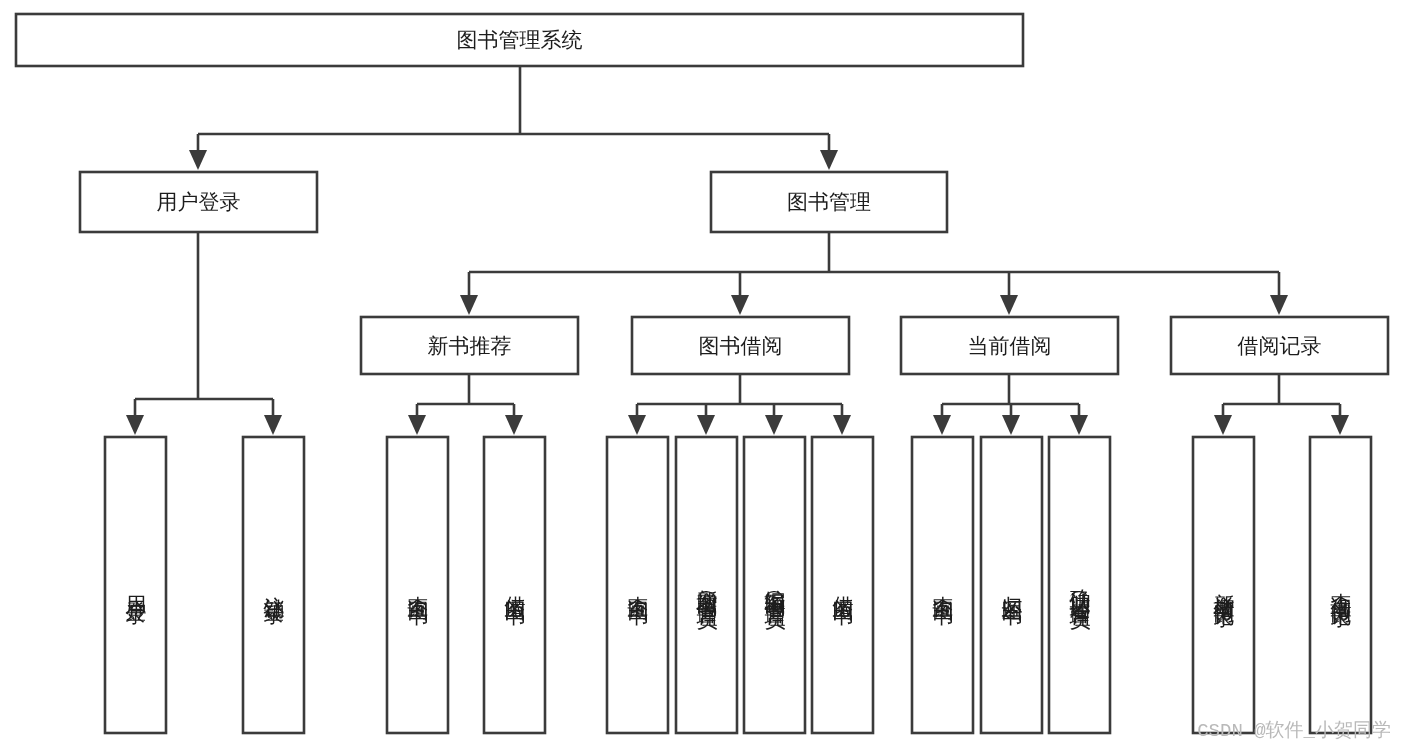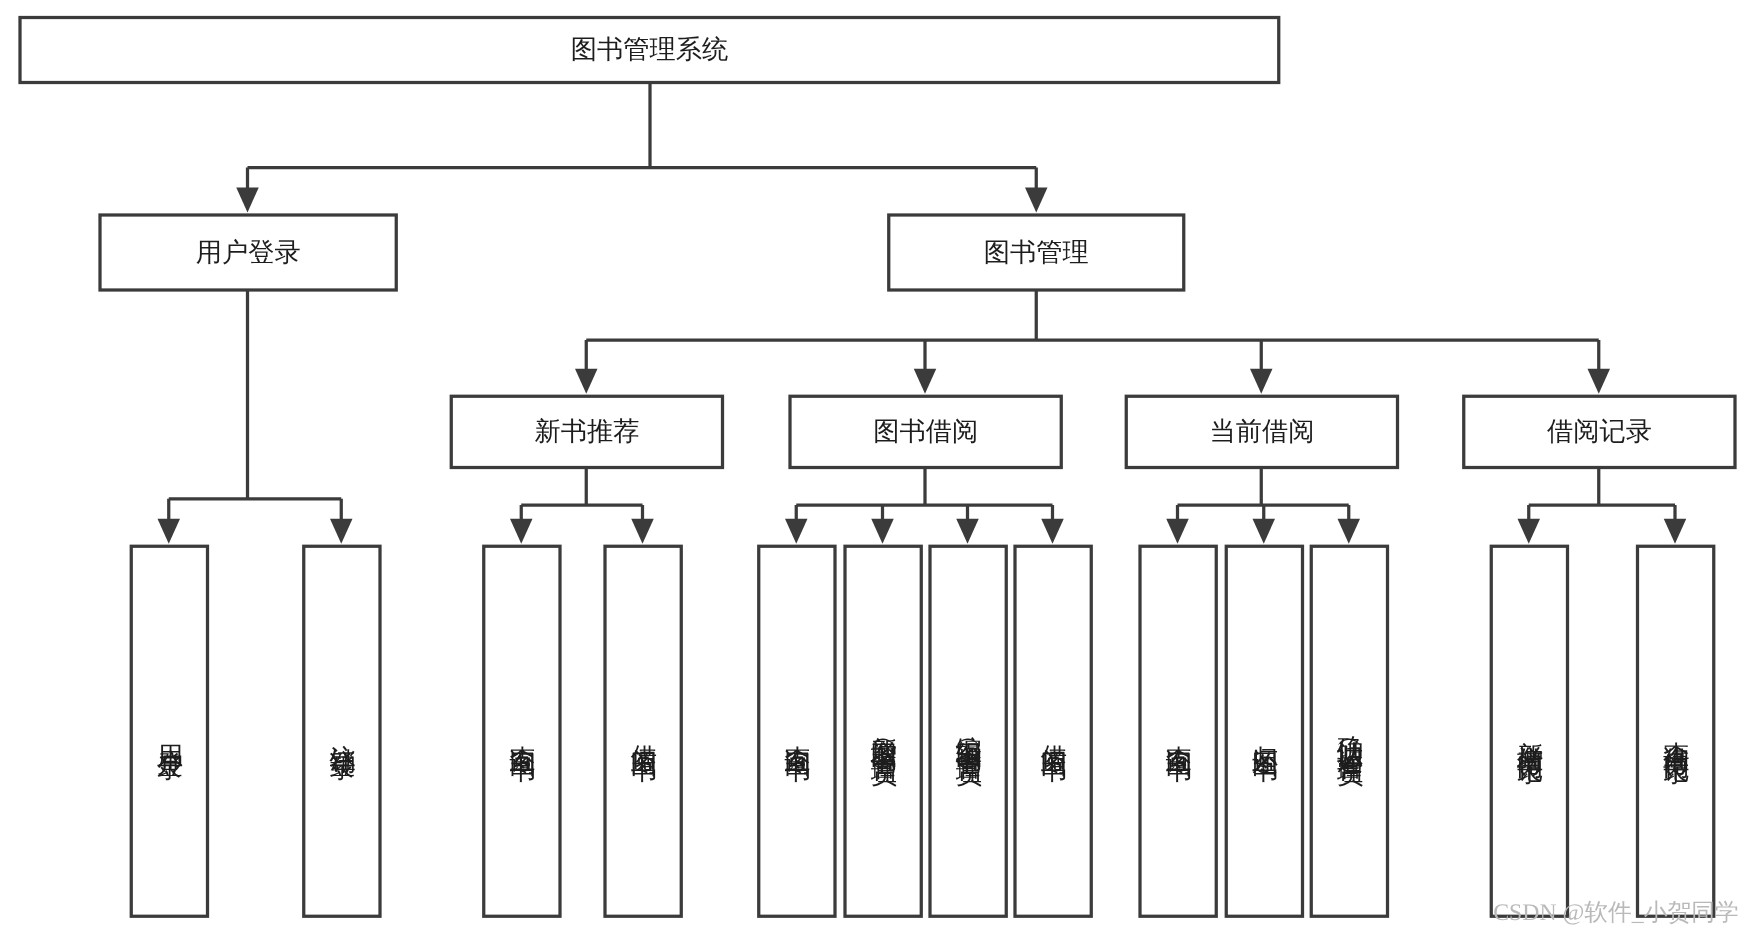--- a/index.html
+++ b/index.html
@@ -61,21 +61,21 @@
     align-items: center;
     justify-content: center;
     white-space: nowrap;
     pointer-events: none;
     user-select: none;
   }
   .watermark {
     position: absolute;
     right: 14px;
     bottom: 4px;
-    font-family: Liberation Serif, serif;
+    font-family: Liberation Mono, monospace;
     font-size: 19px;
     color: #b9b9b9;
     white-space: nowrap;
     user-select: none;
   }
 </style>
 </head>
 <body>
 
 <div id="diagram-root">

